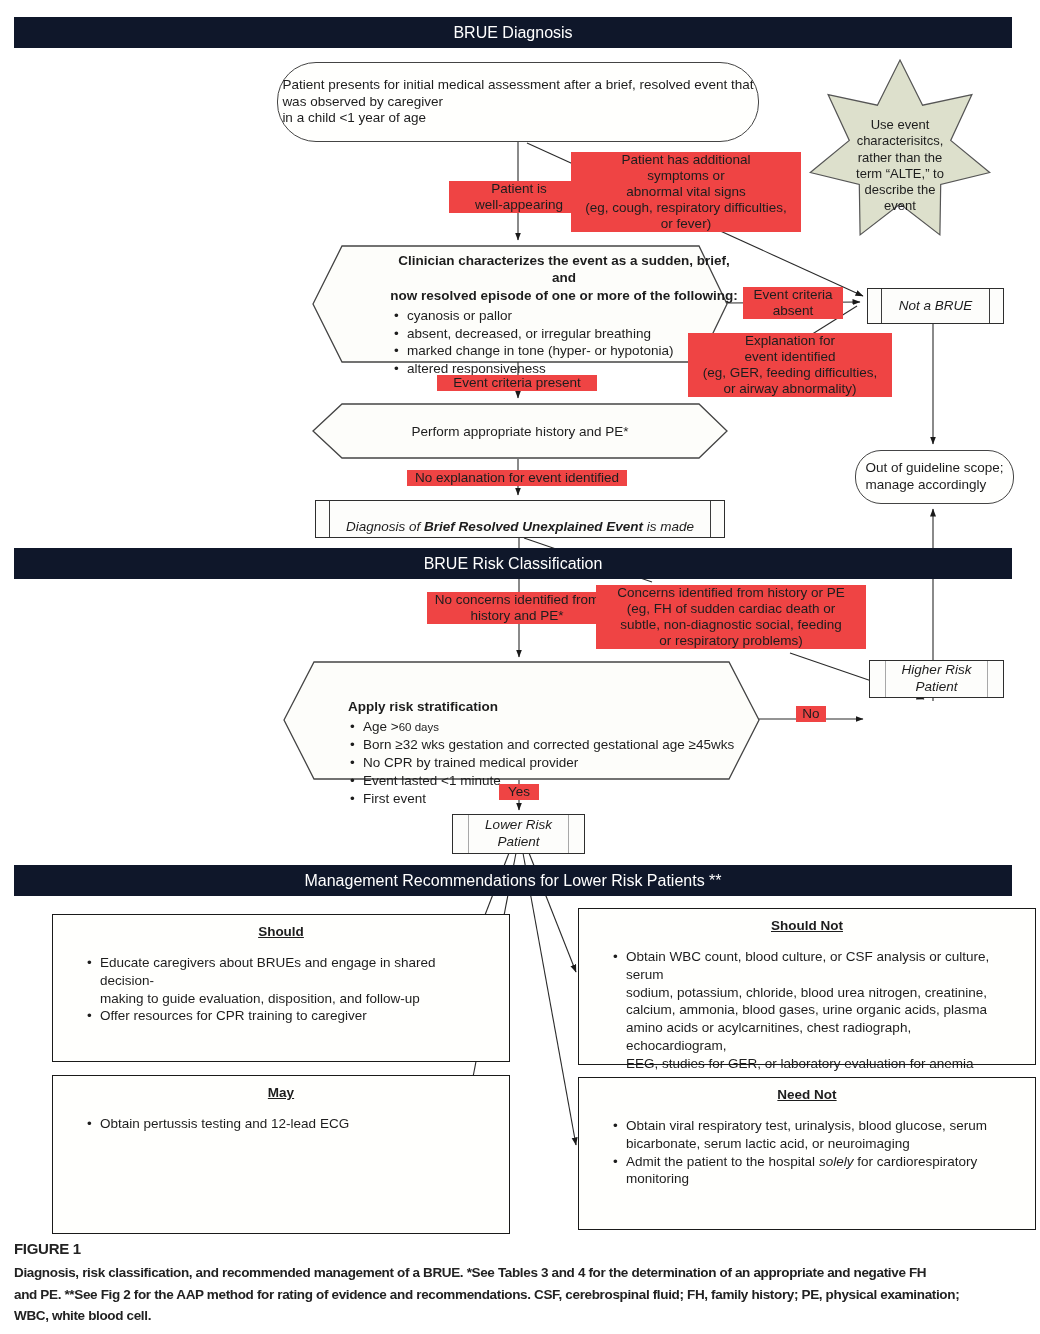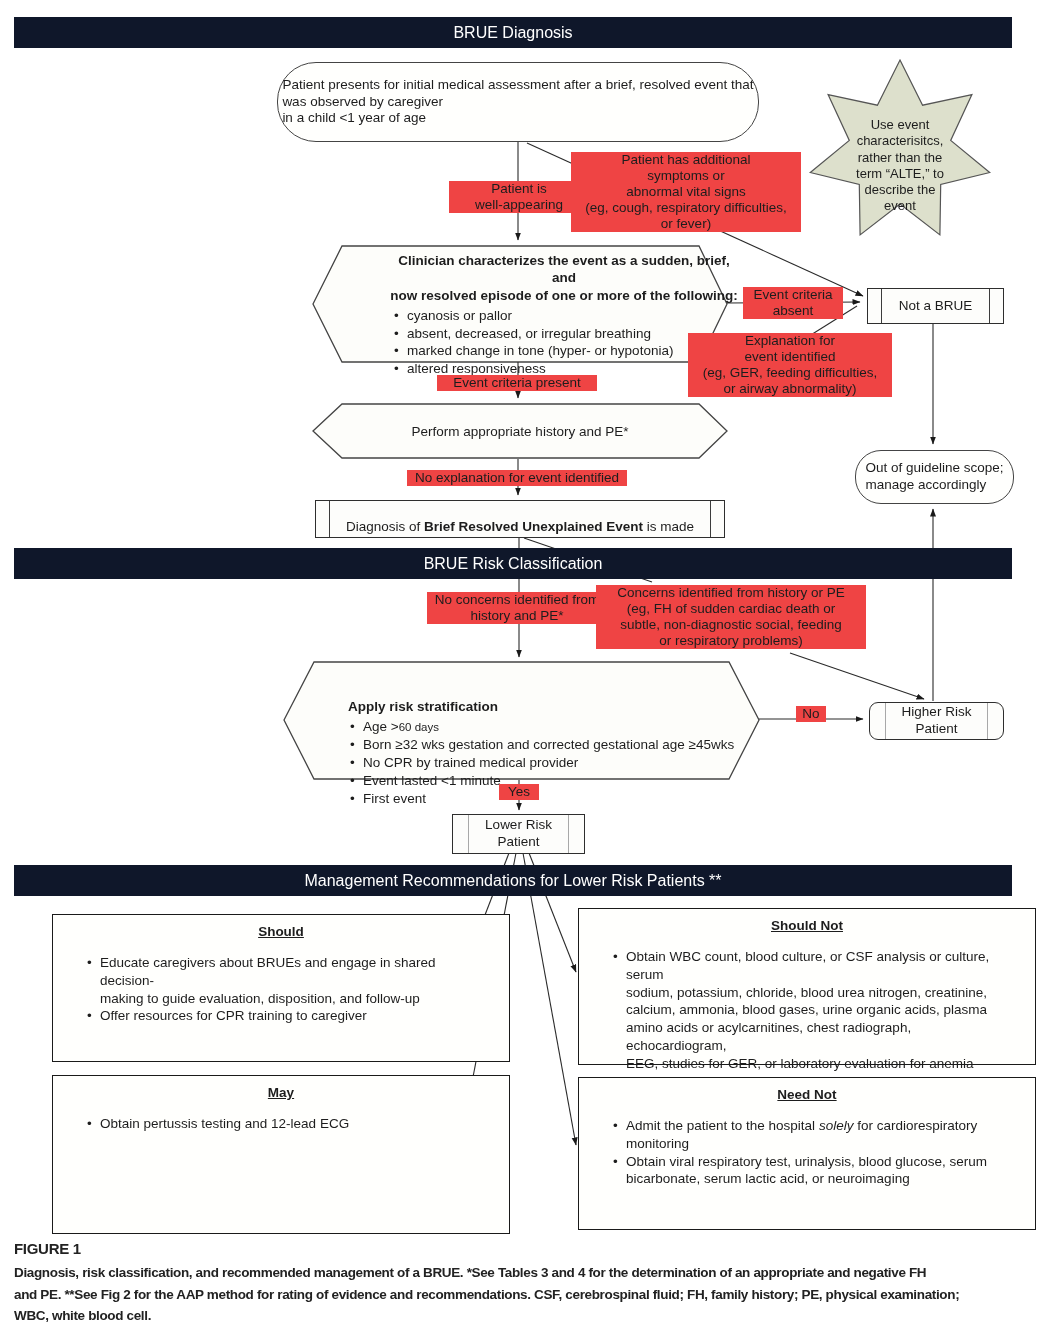--- a/index.html
+++ b/index.html
@@ -12,21 +12,21 @@
 
   .label{position:absolute;z-index:4;background:#ef4444;text-align:center;white-space:pre-line;
          font-size:13.5px;line-height:1.18;color:#1d1d1d;}
 
   .terminator{position:absolute;z-index:4;background:#fffffd;border:1.3px solid #444;
               display:flex;align-items:center;justify-content:center;text-align:left;
               white-space:pre-line;font-size:13.5px;line-height:1.25;}
 
   .procbox{position:absolute;z-index:4;background:#fdfdfb;border:1.4px solid #2e2e2e;
            display:flex;align-items:center;justify-content:center;text-align:center;
-           white-space:pre-line;font-size:13.5px;line-height:1.25;}
+           white-space:pre-line;font-size:13.5px;line-height:1.25;font-style:italic;}
   .procbox::before,.procbox::after{content:"";position:absolute;top:0;bottom:0;width:1px;}
   .rails-dark::before{left:13px;background:#3c3c3c;} .rails-dark::after{right:13px;background:#3c3c3c;}
   .rails-light::before{left:15px;background:#a8a8a8;} .rails-light::after{right:15px;background:#a8a8a8;}
 
   .hexcontent{position:absolute;z-index:4;font-size:13.5px;line-height:1.3;}
   .hex-title{font-weight:bold;text-align:center;white-space:pre-line;line-height:1.28;margin:0 0 3px 0;}
   .hex-title.left{text-align:left;margin-top:29px;}
 
   ul.bullets{list-style:none;margin:0;padding:0;}
   ul.bullets li{position:relative;padding-left:15px;white-space:pre-line;line-height:1.32;}
@@ -166,21 +166,21 @@
       <li><span>Age &gt;</span><span style="font-size:11.5px">60 days</span></li>
       <li>Born ≥32 wks gestation and corrected gestational age ≥45wks</li>
       <li>No CPR by trained medical provider</li>
       <li>Event lasted &lt;1 minute</li>
       <li>First event</li>
     </ul>
   </div>
 
   <div class="label" style="left:796px;top:706px;width:30px;">No</div>
 
-  <div class="procbox rails-light" style="left:869px;top:702px;width:133px;height:36px;border-radius:9px;">
+  <div class="procbox rails-light" style="left:869px;top:660px;width:133px;height:36px;">
     <span>Higher Risk
 Patient</span>
   </div>
 
   <div class="label" style="left:499px;top:784px;width:40px;">Yes</div>
 
   <div class="procbox rails-light" style="left:452px;top:814px;width:131px;height:38px;">
     <span>Lower Risk
 Patient</span>
   </div>
@@ -210,24 +210,24 @@
   <div class="recbox" style="left:52px;top:1075px;width:408px;height:157px;">
     <div class="rec-title">May</div>
     <ul class="bullets">
       <li>Obtain pertussis testing and 12-lead ECG</li>
     </ul>
   </div>
 
   <div class="recbox" style="left:578px;top:1077px;width:408px;height:151px;">
     <div class="rec-title">Need Not</div>
     <ul class="bullets">
+      <li>Obtain viral respiratory test, urinalysis, blood glucose, serum
+bicarbonate, serum lactic acid, or neuroimaging</li>
       <li><span>Admit the patient to the hospital </span><i>solely</i><span> for cardiorespiratory
 monitoring</span></li>
-      <li>Obtain viral respiratory test, urinalysis, blood glucose, serum
-bicarbonate, serum lactic acid, or neuroimaging</li>
     </ul>
   </div>
 
   <div class="caption">
     <div class="fig-label">FIGURE 1</div>
     <div class="fig-text">Diagnosis, risk classification, and recommended management of a BRUE. *See Tables 3 and 4 for the determination of an appropriate and negative FH
 and PE. **See Fig 2 for the AAP method for rating of evidence and recommendations. CSF, cerebrospinal fluid; FH, family history; PE, physical examination;
 WBC, white blood cell.</div>
   </div>
 

